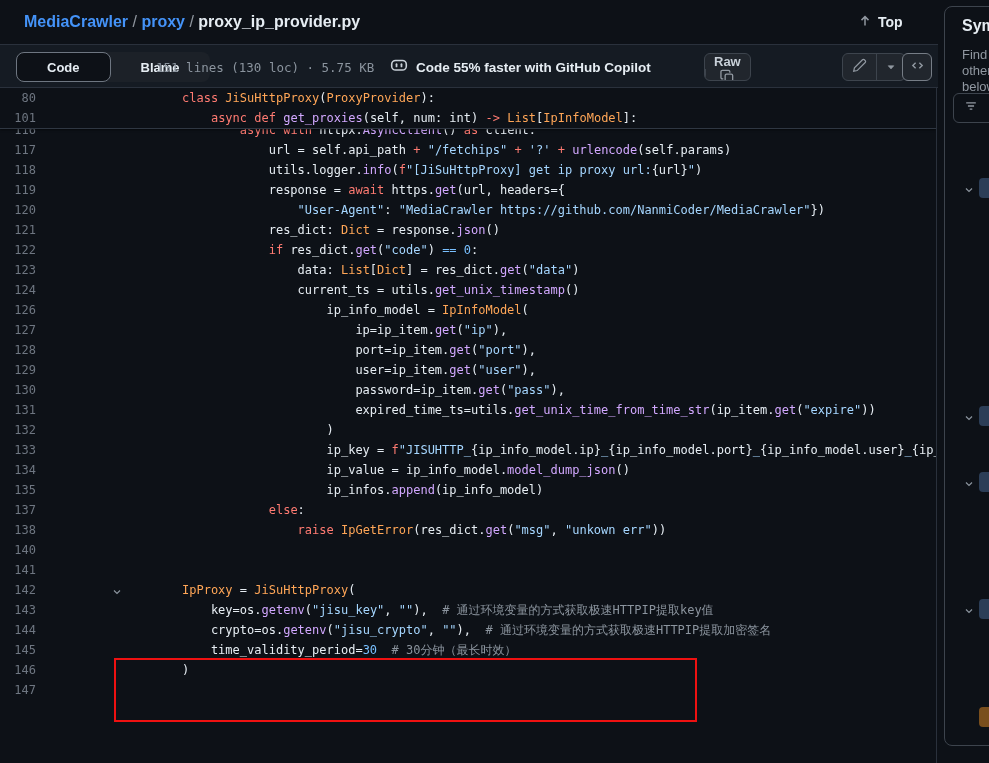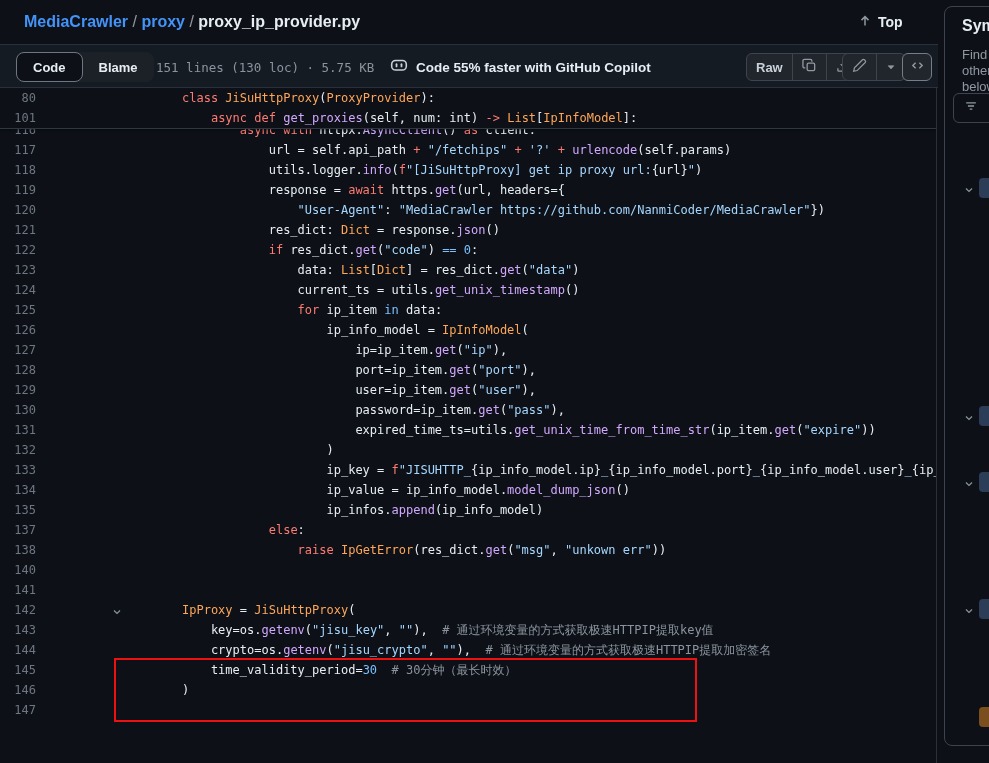--- a/index.html
+++ b/index.html
@@ -14,31 +14,31 @@
   #breadcrumb-bar { position:absolute; left:0; top:0; width:938px; height:44px; }
   .crumbs { position:absolute; left:24px; top:0; height:44px; display:flex; align-items:center; font-size:16px; white-space:pre; }
   .crumb-link { color:#4493f8; font-weight:600; cursor:pointer; }
   .crumb-sep { color:#9198a1; font-weight:400; }
   .crumb-file { color:#e6edf3; font-weight:700; }
   #top-link { position:absolute; left:858px; top:0; height:44px; display:flex; align-items:center; gap:6px; font-size:14px; font-weight:600; color:#e6edf3; cursor:pointer; }
   #top-link svg { stroke:#9198a1; }
   
   #file-header { position:absolute; left:0; top:44px; width:938px; height:44px; background:#151b23; border-top:1px solid #2a313c; border-bottom:1px solid #2a313c; }
   #view-switcher { position:absolute; left:16px; top:7px; height:30px; background:#1c2128; border-radius:8px; display:flex; align-items:stretch; }
-  .seg { padding:0 16px; display:flex; align-items:center; font-size:13px; font-weight:600; color:#e6edf3; border-radius:8px; cursor:pointer; }
+  .seg { padding:0 30px; display:flex; align-items:center; font-size:13px; font-weight:600; color:#e6edf3; border-radius:8px; cursor:pointer; }
   .seg.active { background:#0d1117; border:1px solid #6e7681; }
   #file-info { position:absolute; left:156px; top:0; height:44px; display:flex; align-items:center; color:#8b949e; font-family:"DejaVu Sans Mono", monospace; font-size:12.5px; }
   #copilot-banner { position:absolute; left:390px; top:0; height:44px; display:flex; align-items:center; gap:8px; }
   #copilot-banner svg { stroke:#c9d1d9; }
   #copilot-text { font-size:13.5px; font-weight:700; color:#e6edf3; }
   .btn-group { position:absolute; top:8px; height:28px; display:flex; border:1px solid #3d444d; border-radius:6px; background:#21262d; overflow:hidden; }
   .btn-cell { display:flex; align-items:center; justify-content:center; padding:0 9px; cursor:pointer; color:#c9d1d9; font-size:13px; font-weight:600; }
   .btn-cell + .btn-cell { border-left:1px solid #3d444d; }
   .btn-cell svg { stroke:#9198a1; }
-  #group-raw { left:746px; }
+  #group-raw { left:704px;flex-direction:column; }
   #group-edit { left:842px; }
   #symbols-toggle { position:absolute; left:902px; top:8px; width:30px; height:28px; border:1px solid #767d86; border-radius:6px; background:#21262d; display:flex; align-items:center; justify-content:center; cursor:pointer; }
   #symbols-toggle svg { stroke:#9198a1; }
   
   #code-area { position:absolute; left:0; top:88px; width:937px; height:675px; overflow:hidden; border-right:1px solid #2a313c; }
   #code-lines { position:absolute; left:0; top:32px; width:100%; }
   #sticky-lines { position:absolute; left:0; top:0; width:100%; z-index:2; background:#0d1117; border-bottom:1px solid #2f3742; box-shadow:0 1px 2px rgba(0,0,0,.5); }
   .code-row { display:flex; height:20px; font-family:"DejaVu Sans Mono", monospace; font-size:12px; line-height:20px; white-space:pre;gap:43px; }
   .line-num { flex:none; width:62px; padding-right:26px; text-align:right; color:#6e7681; cursor:pointer; }
   .gutter-mid { flex:none; width:34px; position:relative; }
@@ -124,21 +124,20 @@
   <div id="code-lines">
       <div class="code-row"><div class="line-num">116</div><div class="gutter-mid"></div><span class="code-text"><span class="tk-d">        </span><span class="tk-k">async</span><span class="tk-d"> </span><span class="tk-k">with</span><span class="tk-d"> httpx.</span><span class="tk-f">AsyncClient</span><span class="tk-d">() </span><span class="tk-k">as</span><span class="tk-d"> client:</span></span></div>
       <div class="code-row"><div class="line-num">117</div><div class="gutter-mid"></div><span class="code-text"><span class="tk-d">            url = self.api_path </span><span class="tk-k">+</span><span class="tk-d"> </span><span class="tk-s">"/fetchips"</span><span class="tk-d"> </span><span class="tk-k">+</span><span class="tk-d"> </span><span class="tk-s">'?'</span><span class="tk-d"> </span><span class="tk-k">+</span><span class="tk-d"> </span><span class="tk-f">urlencode</span><span class="tk-d">(self.params)</span></span></div>
       <div class="code-row"><div class="line-num">118</div><div class="gutter-mid"></div><span class="code-text"><span class="tk-d">            utils.logger.</span><span class="tk-f">info</span><span class="tk-d">(</span><span class="tk-k">f</span><span class="tk-s">"[JiSuHttpProxy] get ip proxy url:</span><span class="tk-d">{url}</span><span class="tk-s">"</span><span class="tk-d">)</span></span></div>
       <div class="code-row"><div class="line-num">119</div><div class="gutter-mid"></div><span class="code-text"><span class="tk-d">            response = </span><span class="tk-k">await</span><span class="tk-d"> https.</span><span class="tk-f">get</span><span class="tk-d">(url, headers={</span></span></div>
       <div class="code-row"><div class="line-num">120</div><div class="gutter-mid"></div><span class="code-text"><span class="tk-d">                </span><span class="tk-s">"User-Agent"</span><span class="tk-d">: </span><span class="tk-s">"MediaCrawler https://github.com/NanmiCoder/MediaCrawler"</span><span class="tk-d">})</span></span></div>
       <div class="code-row"><div class="line-num">121</div><div class="gutter-mid"></div><span class="code-text"><span class="tk-d">            res_dict: </span><span class="tk-t">Dict</span><span class="tk-d"> = response.</span><span class="tk-f">json</span><span class="tk-d">()</span></span></div>
       <div class="code-row"><div class="line-num">122</div><div class="gutter-mid"></div><span class="code-text"><span class="tk-d">            </span><span class="tk-k">if</span><span class="tk-d"> res_dict.</span><span class="tk-f">get</span><span class="tk-d">(</span><span class="tk-s">"code"</span><span class="tk-d">) </span><span class="tk-n">==</span><span class="tk-d"> </span><span class="tk-n">0</span><span class="tk-d">:</span></span></div>
       <div class="code-row"><div class="line-num">123</div><div class="gutter-mid"></div><span class="code-text"><span class="tk-d">                data: </span><span class="tk-t">List</span><span class="tk-d">[</span><span class="tk-t">Dict</span><span class="tk-d">] = res_dict.</span><span class="tk-f">get</span><span class="tk-d">(</span><span class="tk-s">"data"</span><span class="tk-d">)</span></span></div>
       <div class="code-row"><div class="line-num">124</div><div class="gutter-mid"></div><span class="code-text"><span class="tk-d">                current_ts = utils.</span><span class="tk-f">get_unix_timestamp</span><span class="tk-d">()</span></span></div>
-      <div class="code-row"><div class="line-num">125</div><div class="gutter-mid"></div><span class="code-text"><span class="tk-d">                </span><span class="tk-k">for</span><span class="tk-d"> ip_item </span><span class="tk-n">in</span><span class="tk-d"> data:</span></span></div>
       <div class="code-row"><div class="line-num">126</div><div class="gutter-mid"></div><span class="code-text"><span class="tk-d">                    ip_info_model = </span><span class="tk-t">IpInfoModel</span><span class="tk-d">(</span></span></div>
       <div class="code-row"><div class="line-num">127</div><div class="gutter-mid"></div><span class="code-text"><span class="tk-d">                        ip=ip_item.</span><span class="tk-f">get</span><span class="tk-d">(</span><span class="tk-s">"ip"</span><span class="tk-d">),</span></span></div>
       <div class="code-row"><div class="line-num">128</div><div class="gutter-mid"></div><span class="code-text"><span class="tk-d">                        port=ip_item.</span><span class="tk-f">get</span><span class="tk-d">(</span><span class="tk-s">"port"</span><span class="tk-d">),</span></span></div>
       <div class="code-row"><div class="line-num">129</div><div class="gutter-mid"></div><span class="code-text"><span class="tk-d">                        user=ip_item.</span><span class="tk-f">get</span><span class="tk-d">(</span><span class="tk-s">"user"</span><span class="tk-d">),</span></span></div>
       <div class="code-row"><div class="line-num">130</div><div class="gutter-mid"></div><span class="code-text"><span class="tk-d">                        password=ip_item.</span><span class="tk-f">get</span><span class="tk-d">(</span><span class="tk-s">"pass"</span><span class="tk-d">),</span></span></div>
       <div class="code-row"><div class="line-num">131</div><div class="gutter-mid"></div><span class="code-text"><span class="tk-d">                        expired_time_ts=utils.</span><span class="tk-f">get_unix_time_from_time_str</span><span class="tk-d">(ip_item.</span><span class="tk-f">get</span><span class="tk-d">(</span><span class="tk-s">"expire"</span><span class="tk-d">))</span></span></div>
       <div class="code-row"><div class="line-num">132</div><div class="gutter-mid"></div><span class="code-text"><span class="tk-d">                    )</span></span></div>
       <div class="code-row"><div class="line-num">133</div><div class="gutter-mid"></div><span class="code-text"><span class="tk-d">                    ip_key = </span><span class="tk-k">f</span><span class="tk-s">"JISUHTTP_</span><span class="tk-d">{ip_info_model.ip}</span><span class="tk-s">_</span><span class="tk-d">{ip_info_model.port}</span><span class="tk-s">_</span><span class="tk-d">{ip_info_model.user}</span><span class="tk-s">_</span><span class="tk-d">{ip_info_model</span></span></div>
       <div class="code-row"><div class="line-num">134</div><div class="gutter-mid"></div><span class="code-text"><span class="tk-d">                    ip_value = ip_info_model.</span><span class="tk-f">model_dump_json</span><span class="tk-d">()</span></span></div>
       <div class="code-row"><div class="line-num">135</div><div class="gutter-mid"></div><span class="code-text"><span class="tk-d">                    ip_infos.</span><span class="tk-f">append</span><span class="tk-d">(ip_info_model)</span></span></div>

